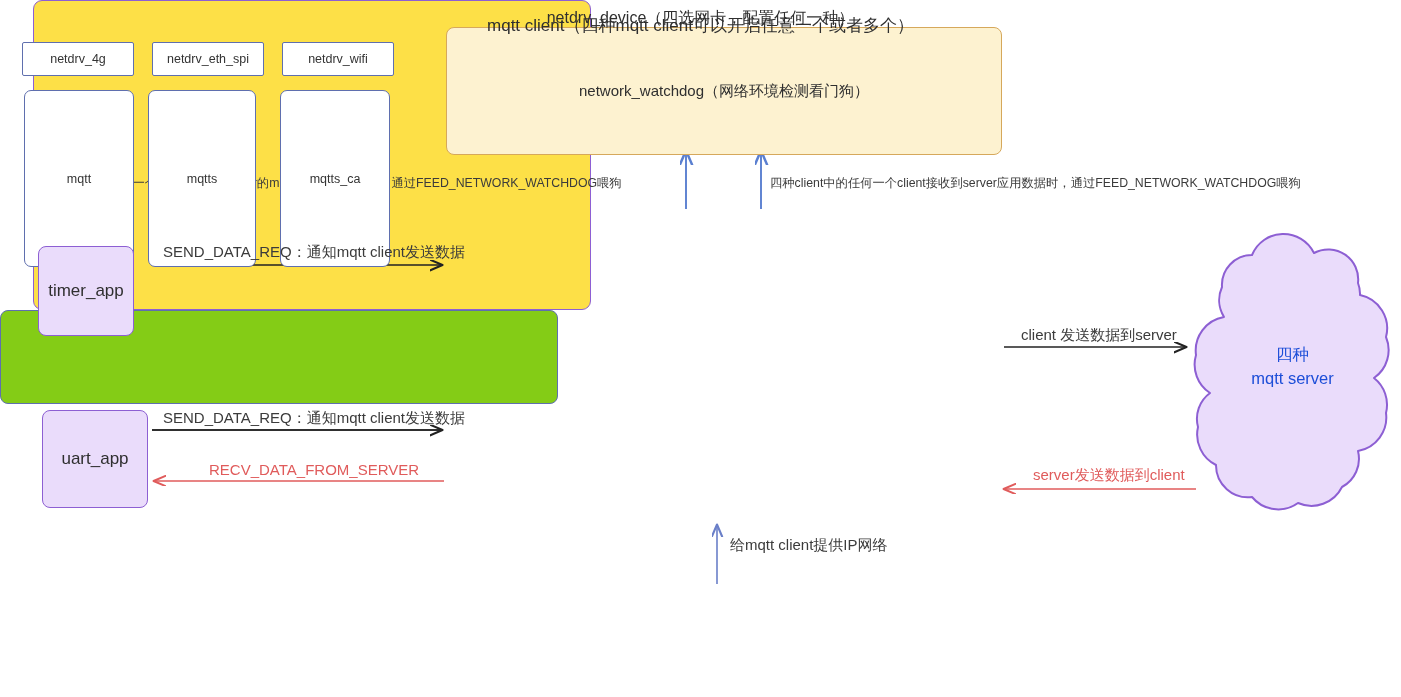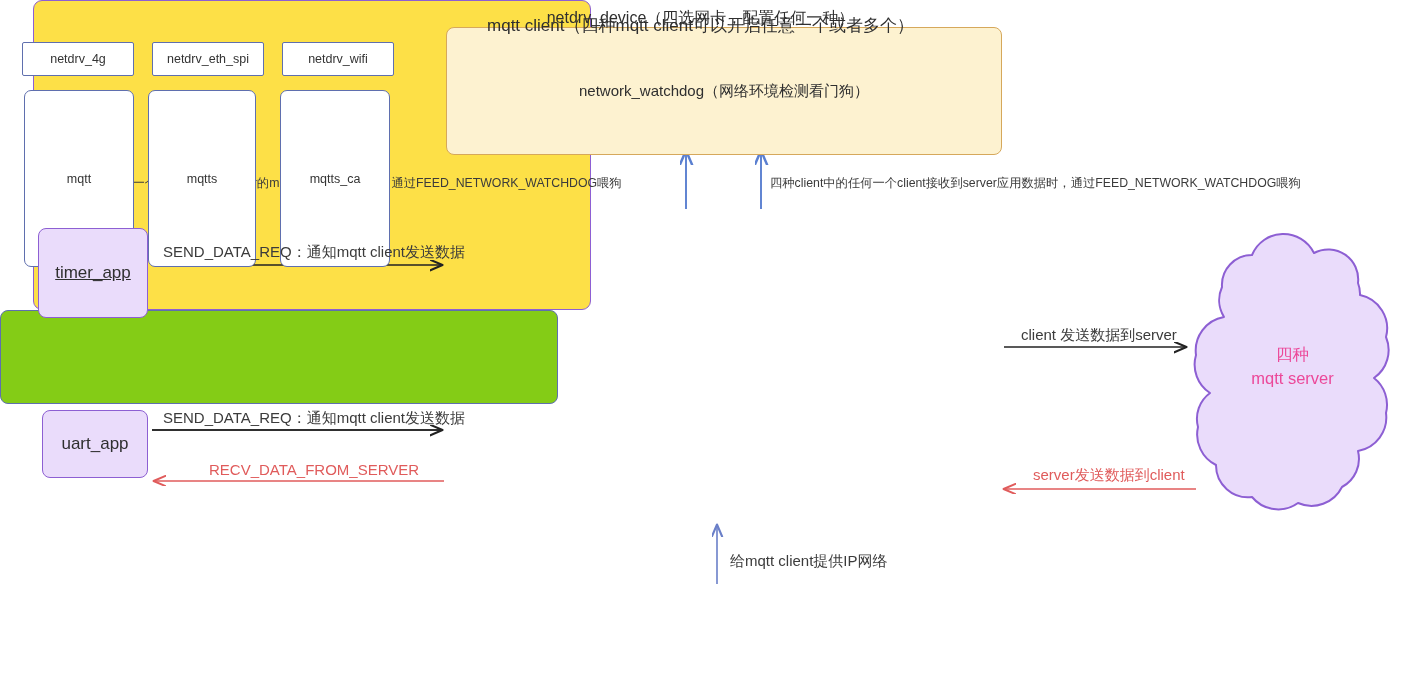--- a/index.html
+++ b/index.html
@@ -71,22 +71,22 @@
   #mqtt-sub-3 { left: 412px; width: 124px; }
 
   
   .app-box {
     background: #eadcfb;
     border: 1.7px solid #8d5fd3;
     border-radius: 8px;
     font-size: 17px;
     color: #2f2f2f;
   }
-  #timer-app-box { left: 38px; top: 228px; width: 110px; height: 90px; text-decoration: underline; }
-  #uart-app-box  { left: 42px; top: 410px; width: 106px; height: 68px; }
+  #timer-app-box { left: 38px; top: 246px; width: 96px; height: 90px; }
+  #uart-app-box  { left: 42px; top: 410px; width: 106px; height: 98px; }
 
   
   #netdrv-box {
     left: 446px; top: 587px; width: 556px; height: 92px;
     background: #84cc16;
     border: 1.7px solid #5f6fae;
     border-radius: 8px;
     display: block;
   }
   #netdrv-title {
@@ -119,21 +119,21 @@
   #cloud-wrap {
     position: absolute;
     left: 1190px; top: 215px; width: 205px; height: 315px;
   }
   #cloud-label {
     position: absolute;
     left: 0; top: 128px; width: 100%;
     text-align: center;
     font-size: 16.5px;
     line-height: 1.45;
-    color: #ec4899;
+    color: #1d4ed8;
     pointer-events: none;
   }
 
   
   #arrows {
     position: absolute;
     left: 0; top: 0;
     width: 1401px; height: 697px;
     pointer-events: none;
   }
@@ -214,21 +214,21 @@
     <span>uart_app</span>
   </div>
 
   <div class="lbl mid" style="left:163px; top:243px;">SEND_DATA_REQ：通知mqtt client发送数据</div>
   <div class="lbl mid" style="left:163px; top:409px;">SEND_DATA_REQ：通知mqtt client发送数据</div>
   <div class="lbl mid red" style="left:209px; top:461px;">RECV_DATA_FROM_SERVER</div>
 
   <div class="lbl mid" style="left:1021px; top:326px;">client 发送数据到server</div>
   <div class="lbl mid red" style="left:1033px; top:466px;">server发送数据到client</div>
 
-  <div class="lbl mid" style="left:730px; top:552px;">给mqtt client提供IP网络</div>
+  <div class="lbl mid" style="left:730px; top:536px;">给mqtt client提供IP网络</div>
 
   <div id="netdrv-box">
     <div id="netdrv-title">netdrv_device（四选网卡，配置任何一种）</div>
 
     <div class="netdrv-sub" id="netdrv-sub-0">
       <span>netdrv_4g</span>
     </div>
     <div class="netdrv-sub" id="netdrv-sub-1">
       <span>netdrv_eth_spi</span>
     </div>

